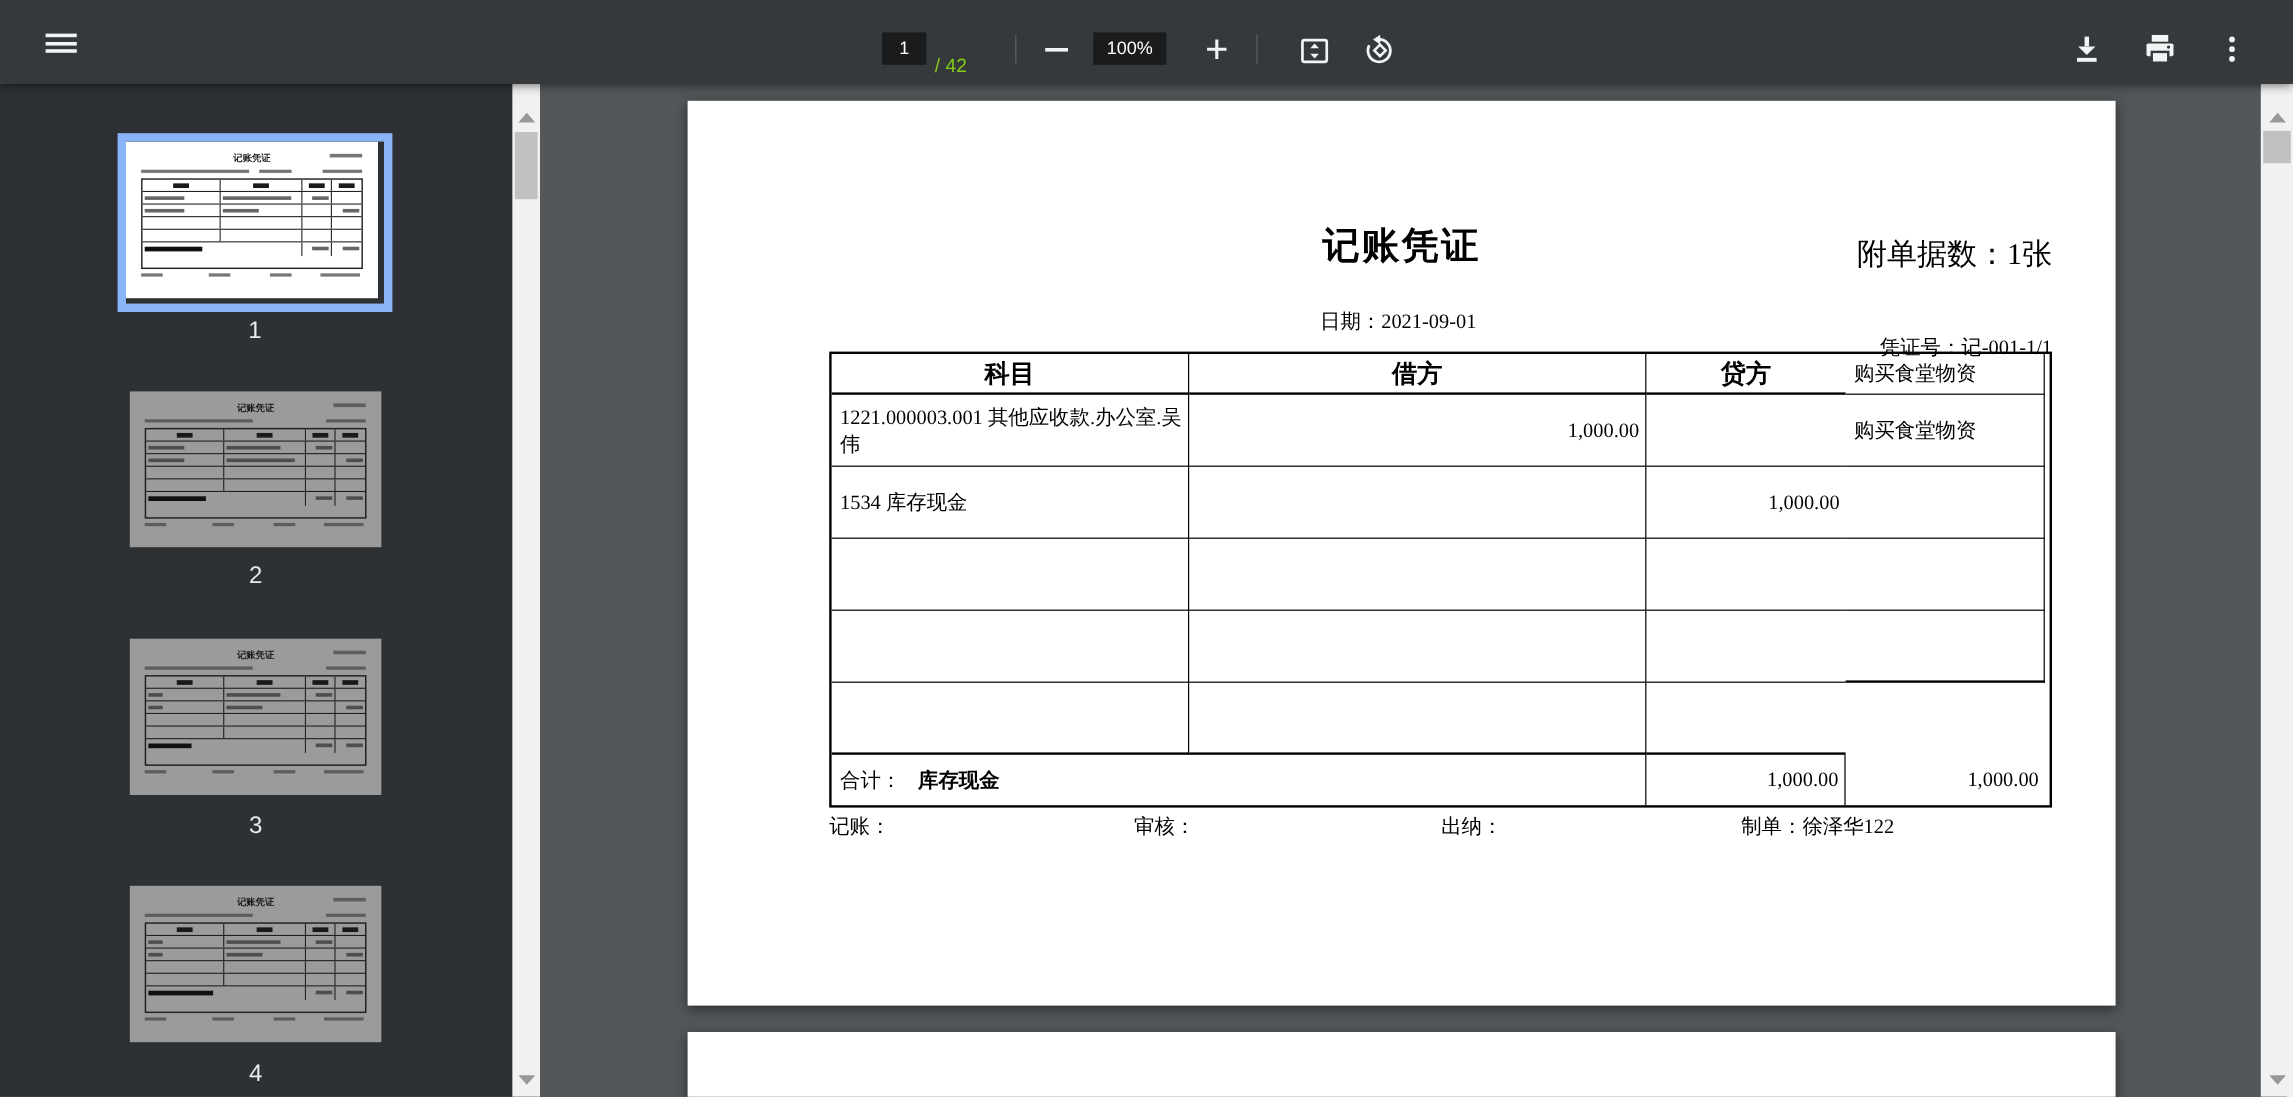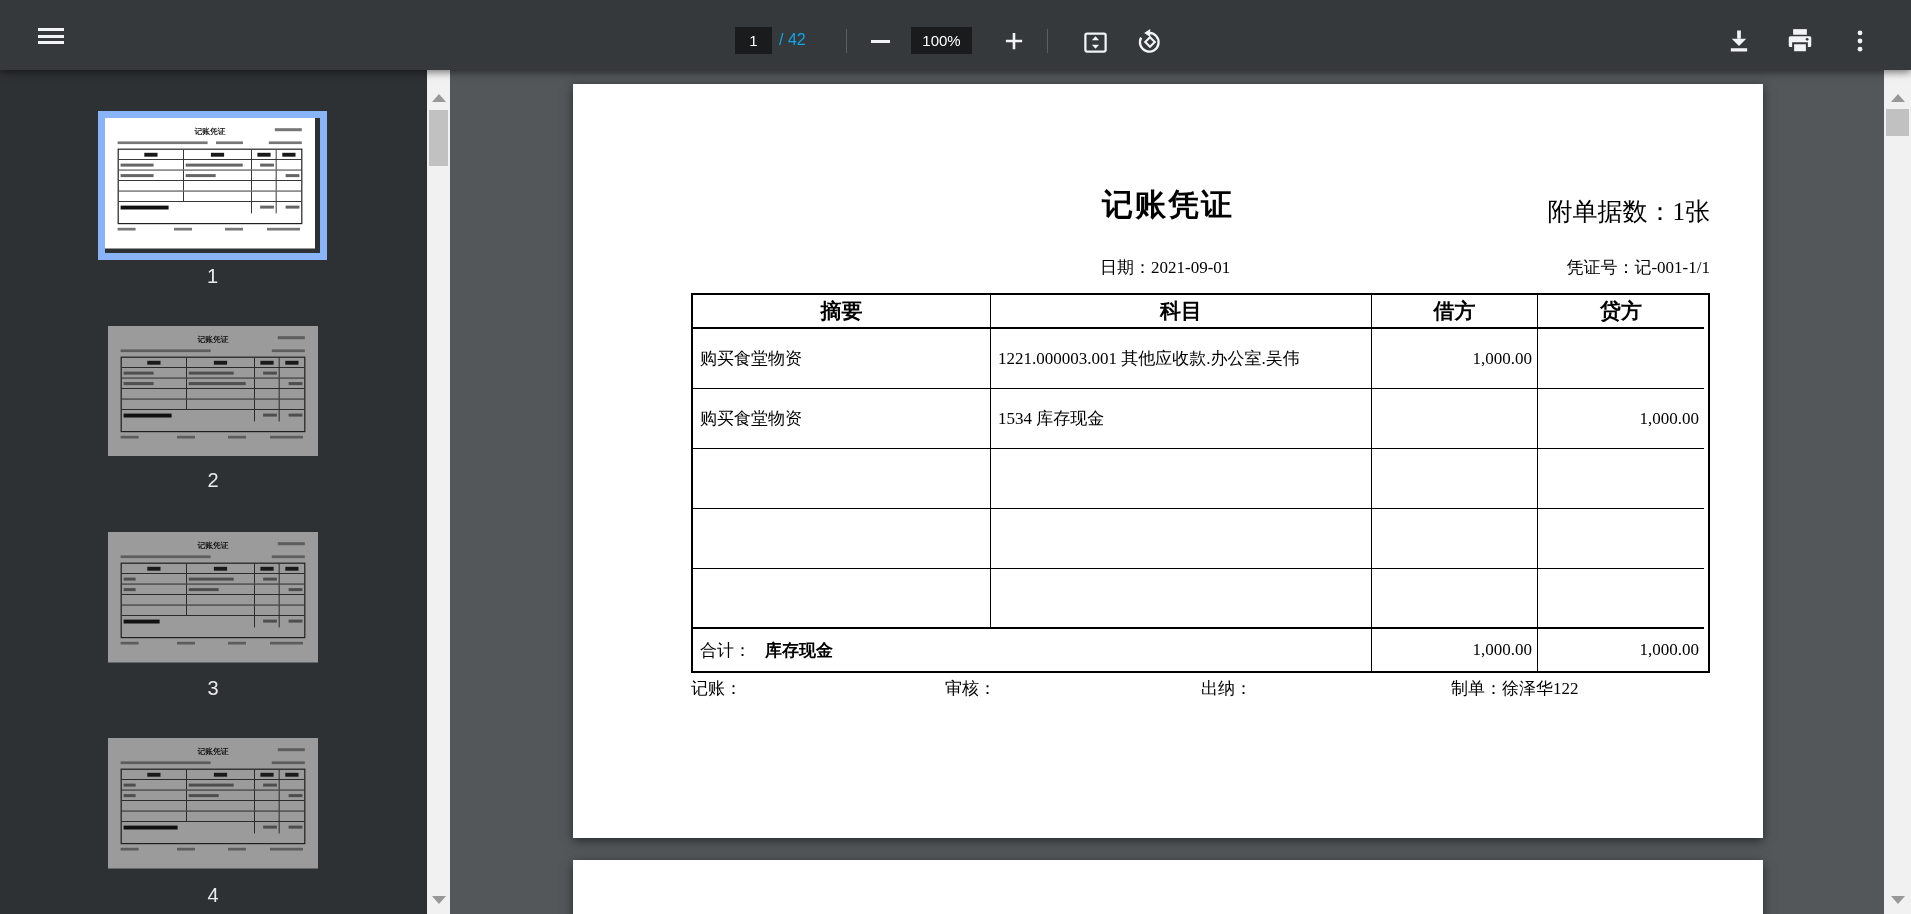--- a/index.html
+++ b/index.html
@@ -12,21 +12,21 @@
              background:#35393b; z-index:30; box-shadow:0 2px 8px rgba(0,0,0,.55); }
   .tb-abs { position:absolute; display:flex; align-items:center; justify-content:center; }
   .hamburger { left:38px; top:28px; width:26px; height:16px; flex-direction:column;
                justify-content:space-between; cursor:pointer; }
   .hamburger span { display:block; width:26px; height:3px; background:#f1f3f4; }
   .filename { left:102px; top:0; height:70px; color:#f1f3f4; font-size:18px;
               letter-spacing:.2px; }
   .page-input { left:735px; top:27px; width:37px; height:27px; background:#191b1c;
                 border:none; color:#fff; text-align:center; font-size:15px;
                 font-family:"Liberation Sans",sans-serif; }
-  .page-total { left:779px; top:22px; height:36px; color:#0ea5e9; font-size:16px; }
+  .page-total { left:779px; top:38px; height:36px; color:#84cc16; font-size:16px; }
   .tb-divider { position:absolute; width:1px; height:24px; background:#5c6063; top:29px; }
   .icon-btn { border:none; background:transparent; cursor:pointer; position:absolute;
               display:flex; align-items:center; justify-content:center; }
   .minus-btn { left:864px; top:28px; width:32px; height:26px; }
   .minus-btn i { display:block; width:19px; height:3px; background:#f1f3f4; }
   .zoom-box { left:911px; top:27px; width:61px; height:27px; background:#191b1c;
               color:#fff; font-size:15px; text-align:center; border:none;
               font-family:"Liberation Sans",sans-serif; }
   .plus-btn { left:998px; top:26px; width:32px; height:30px; }
   .fit-btn  { left:1080px; top:28px; width:30px; height:28px; }
@@ -86,21 +86,21 @@
               background:#53575a; }
   .page { position:absolute; left:123px; width:1190px; background:#fff;
           box-shadow:0 3px 10px rgba(0,0,0,.5); }
   .page-1 { top:14px; height:754px; font-family:"Liberation Serif", serif; color:#000; }
   .page-2 { top:790px; height:124px; }
 
   .v-title { position:absolute; left:0; top:100px; width:100%; text-align:center;
              font-size:31px; font-weight:bold; letter-spacing:2px; }
   .v-attach { position:absolute; right:53px; top:111px; font-size:25px; }
   .v-info { position:absolute; top:172px; font-size:17px; }
-  .v-unit { left:114px; } .v-date { left:527px; } .v-no { right:53px; }
+  .v-unit { left:114px; } .v-date { left:527px; } .v-no { right:53px;margin-top:22px; }
 
   .v-table { position:absolute; left:118px; top:209px; width:1019px;
              border:2px solid #000; display:grid;
              grid-template-columns:298px 381px 166px 166px;
              grid-template-rows:34px repeat(5,60px) 42px; }
   .v-table .cell { border-right:1px solid #000; border-bottom:1px solid #000;
                    display:flex; align-items:center; font-size:17px; overflow:hidden; }
   .v-table .c-last { border-right:none; }
   .v-table .hd { justify-content:center; font-weight:bold; font-size:21px;
                  border-bottom-width:2px; }
@@ -513,21 +513,20 @@
   <main class="doc-area">
 
     <div class="page page-1">
       <div class="v-title">记账凭证</div>
       <div class="v-attach">附单据数：1张</div>
 
       <span class="v-info v-date">日期：2021-09-01</span>
       <span class="v-info v-no">凭证号：记-001-1/1</span>
 
       <div class="v-table">
-        <div class="cell hd">摘要</div>
         <div class="cell hd">科目</div>
         <div class="cell hd">借方</div>
         <div class="cell hd c-last">贷方</div>
 
         <div class="cell txt">购买食堂物资</div>
         <div class="cell txt">1221.000003.001 其他应收款.办公室.吴伟</div>
         <div class="cell amt">1,000.00</div>
         <div class="cell amt c-last"></div>
 
         <div class="cell txt">购买食堂物资</div>

